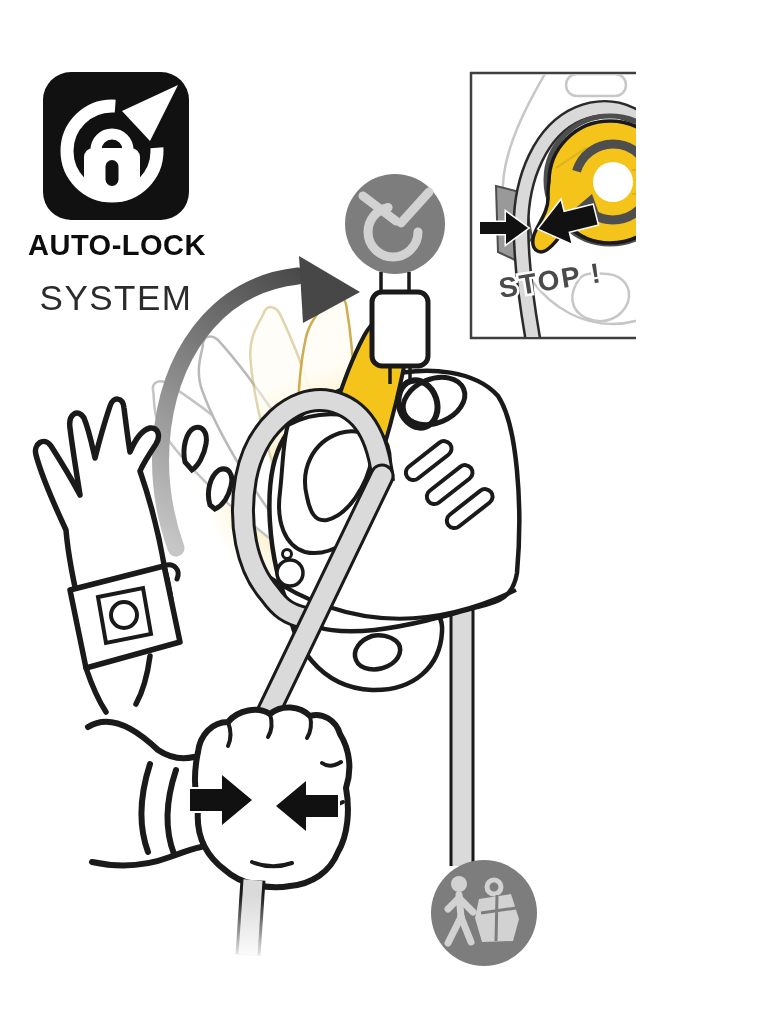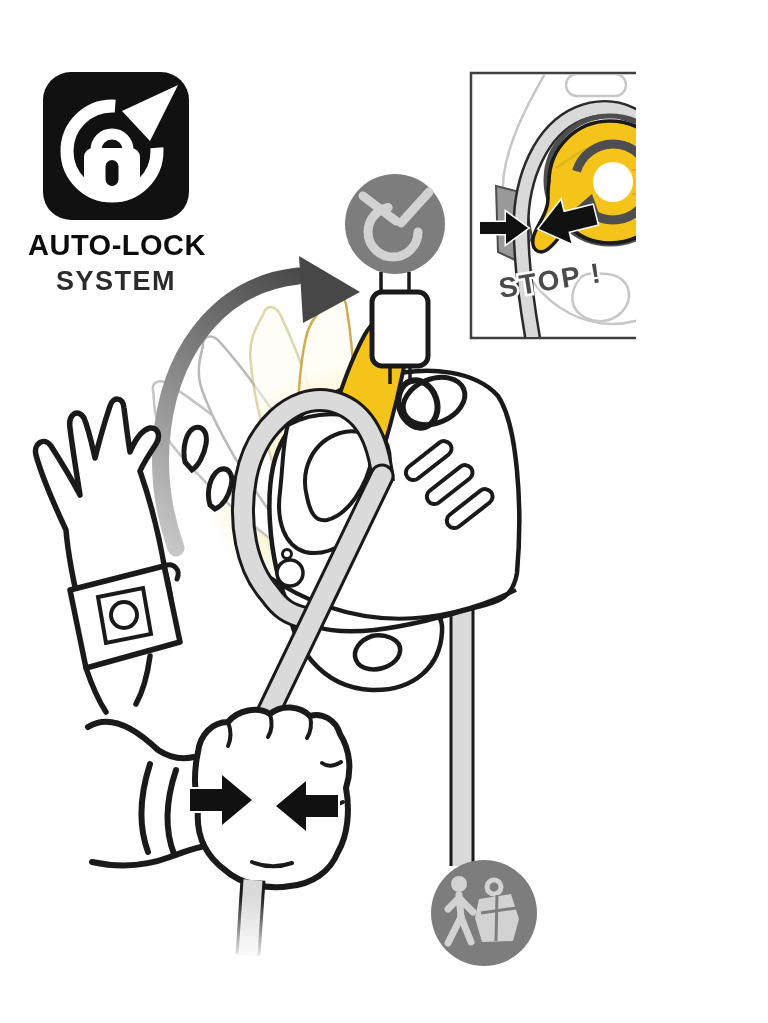--- a/index.html
+++ b/index.html
@@ -2,21 +2,21 @@
 <html><head>
 <meta charset="utf-8">
 <style>
   html,body{margin:0;padding:0;background:#fff;}
   .stage{position:relative;width:636px;height:1023px;background:#fff;overflow:hidden;
          font-family:"Liberation Sans", sans-serif;}
   .main-art{position:absolute;left:0;top:0;}
   .badge{position:absolute;left:28px;top:71px;width:176px;text-align:center;}
   .badge-icon{display:block;margin:0 auto;}
   .badge-title{margin-top:8px;font-weight:bold;font-size:29px;letter-spacing:0.5px;color:#0d0d0d;white-space:nowrap;}
-  .badge-subtitle{margin-top:4px;font-weight:700;font-size:27px;letter-spacing:1.5px;color:#2b2b2b;white-space:nowrap;}
+  .badge-subtitle{margin-top:16px;font-weight:400;font-size:35px;letter-spacing:1.5px;color:#2b2b2b;white-space:nowrap;}
   svg text{font-family:"Liberation Sans", sans-serif;}
 </style>
 </head>
 <body>
 
 <div class="stage">
 
   <div class="badge">
     <svg class="badge-icon" width="148" height="150" viewBox="0 0 148 150">
       <rect x="1" y="1" width="146" height="148" rx="28" fill="#111"></rect>

